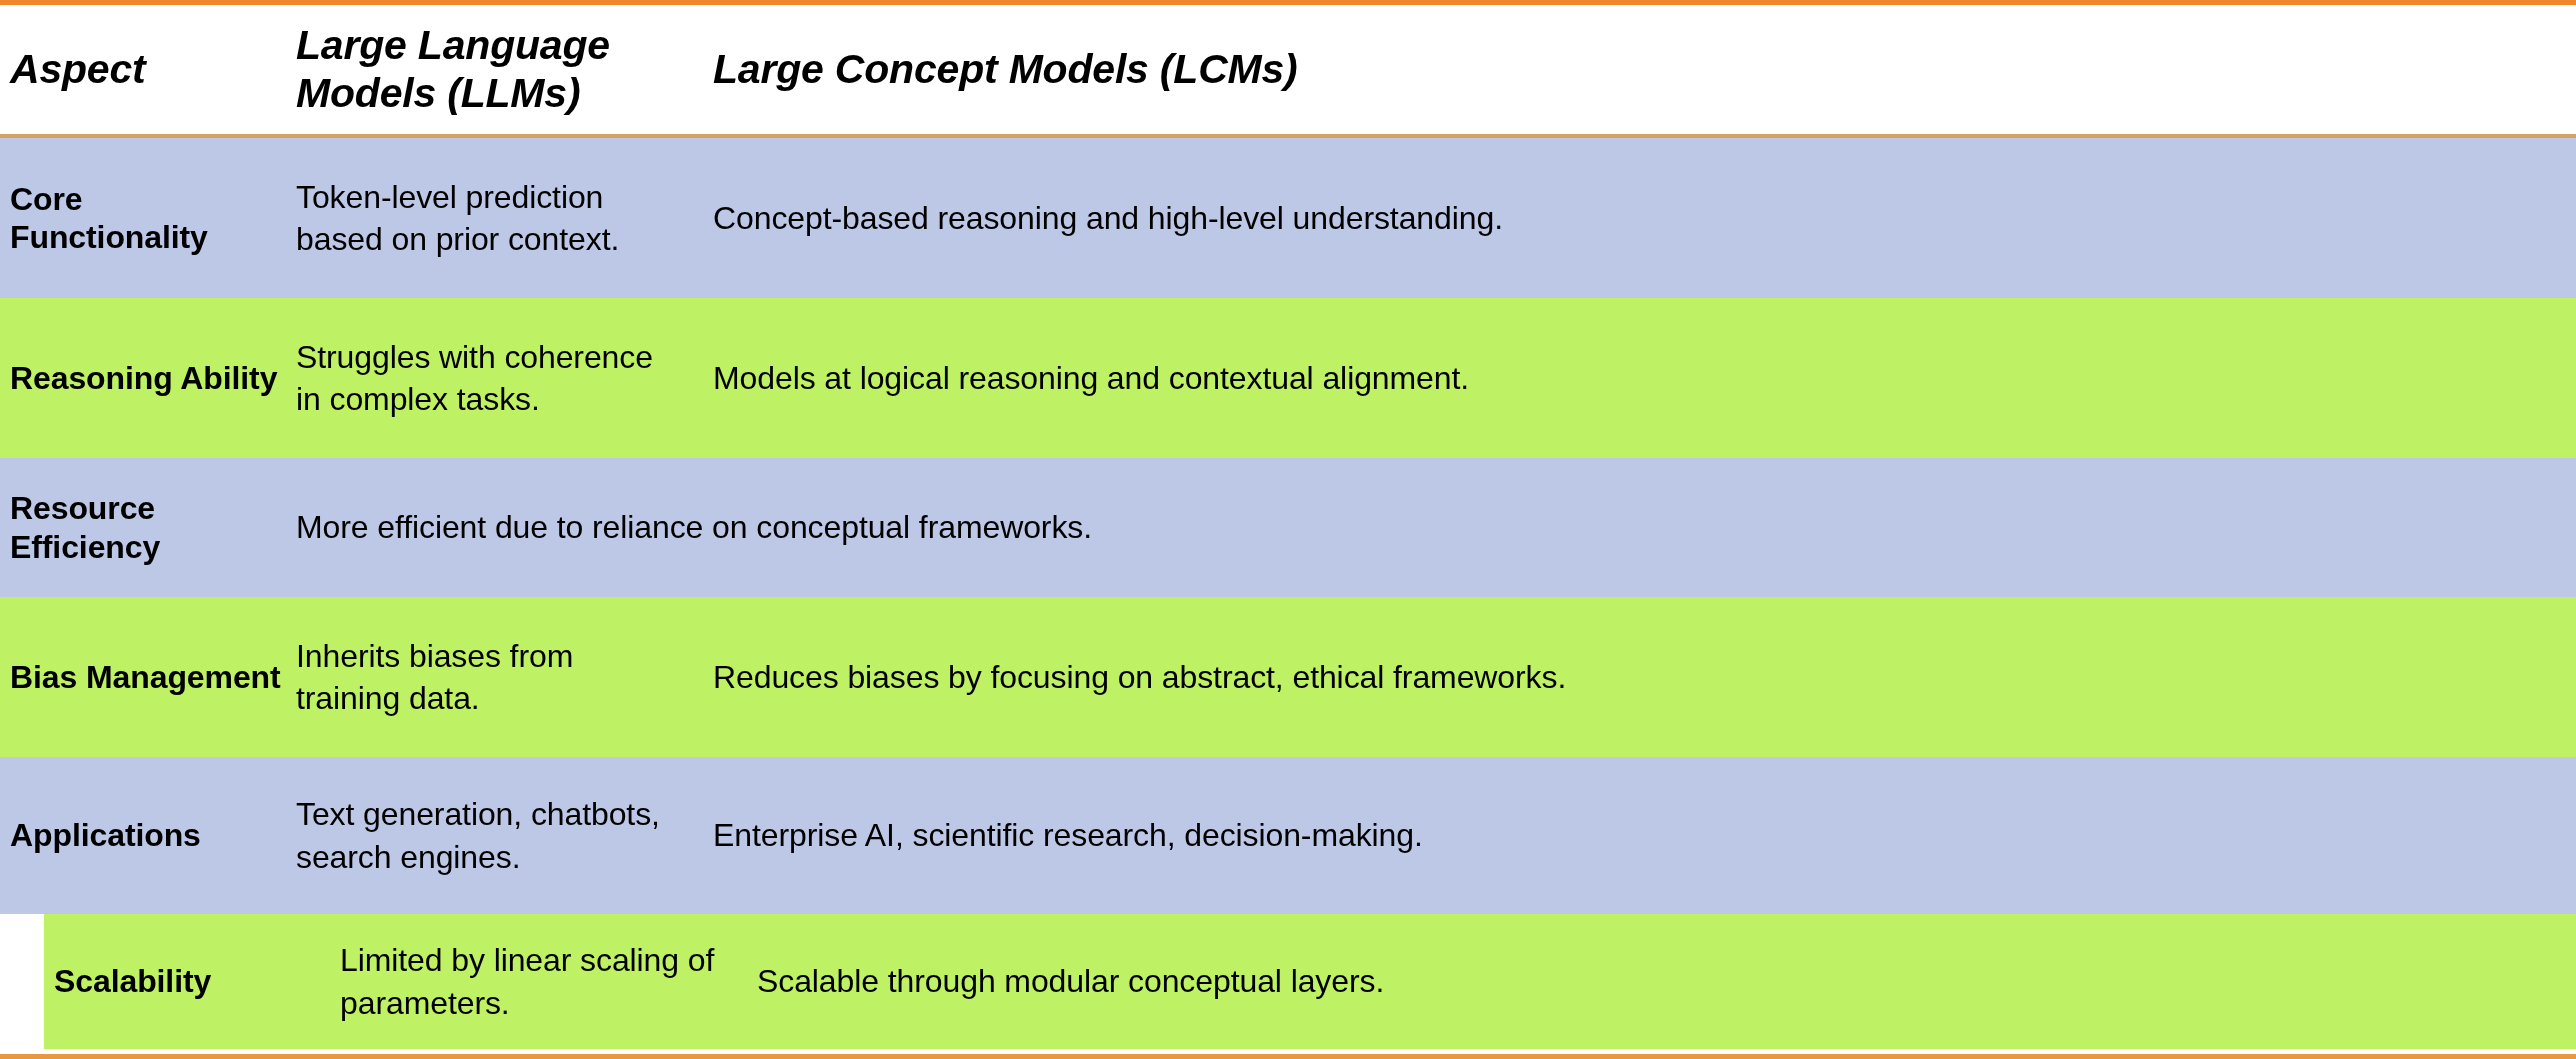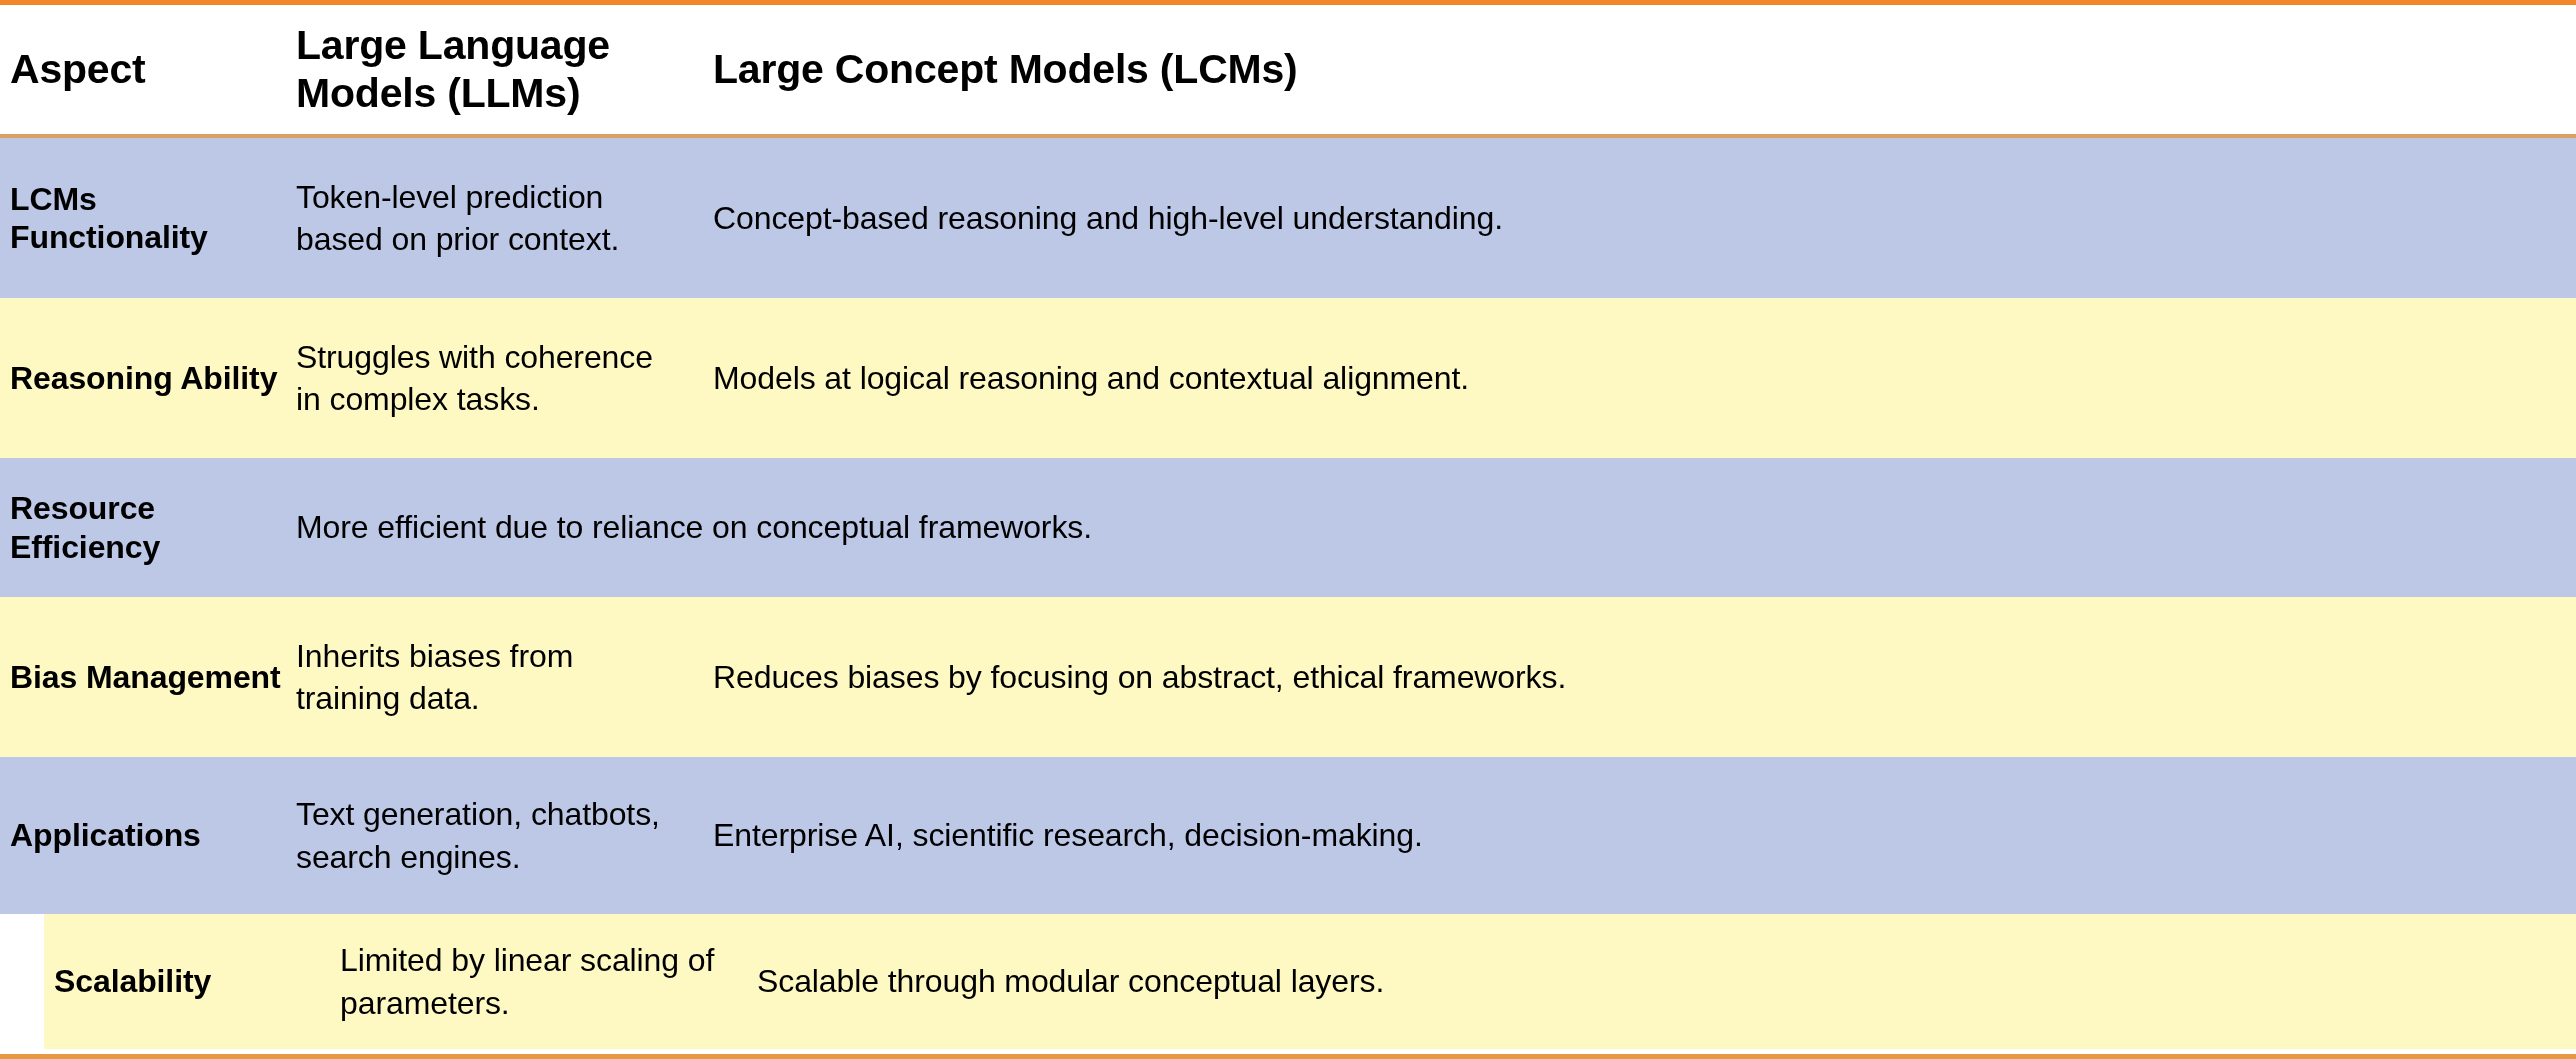--- a/index.html
+++ b/index.html
@@ -27,20 +27,21 @@
 
   
   .table-header {
     display: flex;
     align-items: center;
     height: 133px;
     flex: 0 0 133px;
     box-sizing: border-box;
     border-bottom: 4.3px solid #D9A066;
     background: #ffffff;
+    font-style: italic;
   }
 
   .table-header .cell {
     font-weight: bold;
     font-size: 41px;
     line-height: 1.15;
     color: #000000;
     letter-spacing: -0.2px;
   }
 
@@ -48,21 +49,21 @@
   .table-body {
     display: flex;
     flex-direction: column;
     flex: 1 1 auto;
   }
 
   .table-row {
     display: flex;
     align-items: center;
     box-sizing: border-box;
-    background: #fef9c3;
+    background: #bef264;
   }
   .table-row.shaded {
     background: #BCC8E6;
   }
 
   .r0 { height: 160px; }
   .r1 { height: 160px; }
   .r2 { height: 139px; }
   .r3 { height: 160px; }
   .r4 { height: 157px; }
@@ -102,21 +103,21 @@
 
   <div class="table-header">
     <div class="cell col-aspect">Aspect</div>
     <div class="cell col-llm">Large Language Models (LLMs)</div>
     <div class="cell col-lcm">Large Concept Models (LCMs)</div>
   </div>
 
   <div class="table-body">
 
     <div class="table-row shaded r0">
-      <div class="cell col-aspect cell-aspect">LCMs Functionality</div>
+      <div class="cell col-aspect cell-aspect">Core Functionality</div>
       <div class="cell col-llm cell-desc">Token-level prediction based on prior context.</div>
       <div class="cell col-lcm cell-desc">Concept-based reasoning and high-level understanding.</div>
     </div>
 
     <div class="table-row r1">
       <div class="cell col-aspect cell-aspect">Reasoning Ability</div>
       <div class="cell col-llm cell-desc">Struggles with coherence in complex tasks.</div>
       <div class="cell col-lcm cell-desc">Models at logical reasoning and contextual alignment.</div>
     </div>
 

